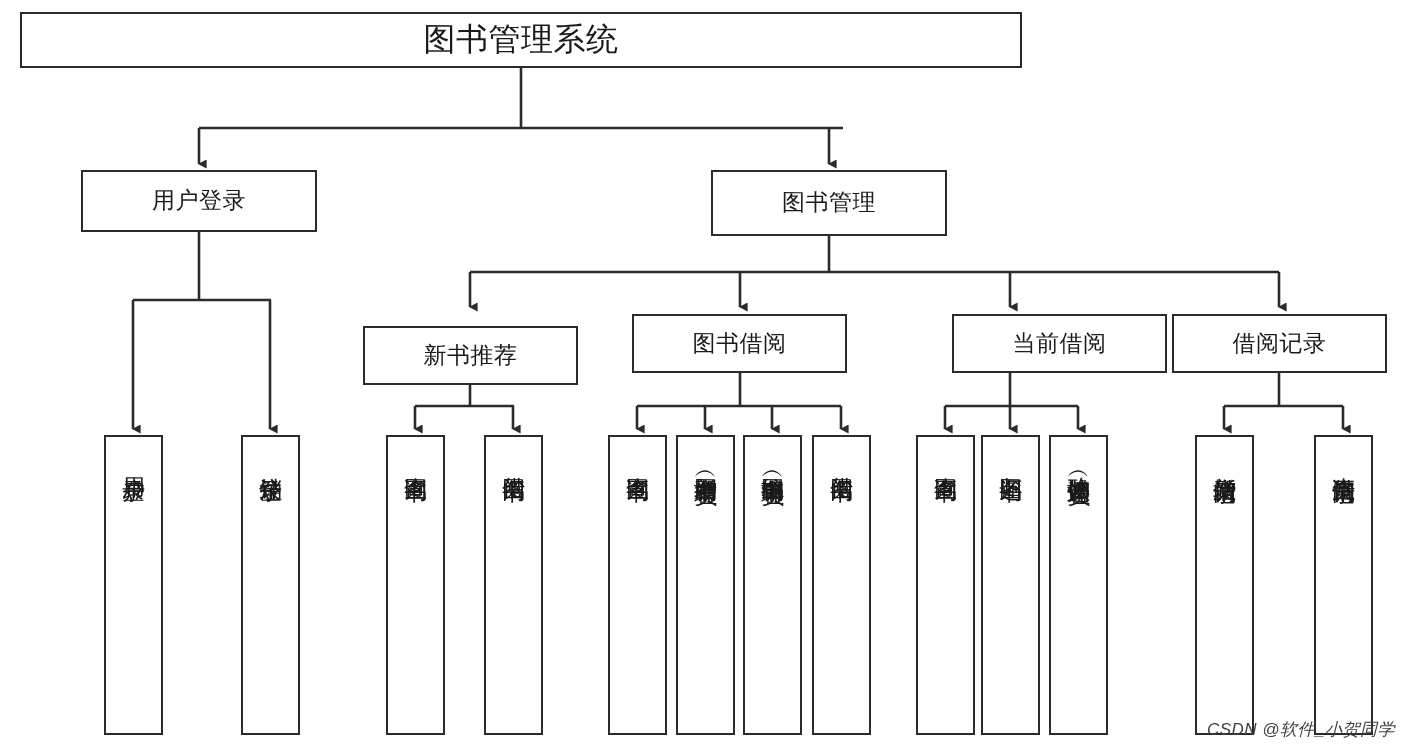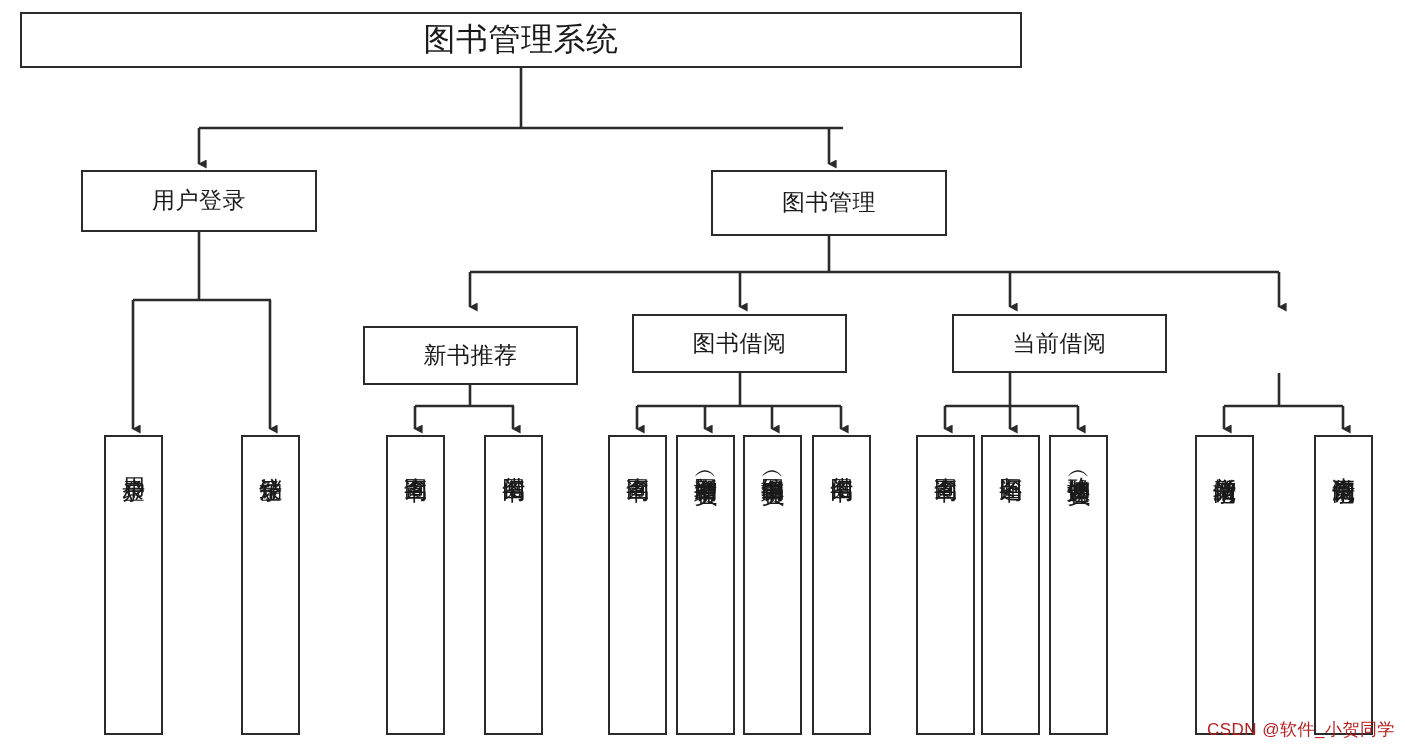--- a/index.html
+++ b/index.html
@@ -59,24 +59,25 @@
     font-size: 23px;
     line-height: 1.1;
     letter-spacing: 1px;
     white-space: nowrap;
   }
   #watermark {
     position: absolute;
     right: 10px;
     bottom: 6px;
     font-size: 17px;
-    color: #b91c1c;
+    color: #404040;
     letter-spacing: 0.5px;
     z-index: 5;
     white-space: nowrap;
+    font-style: italic;
   }
 </style>
 </head>
 <body>
 
 <div id="canvas">
 
   <svg id="wires" viewBox="0 0 1405 747">
     <defs>
       <marker id="arrow" markerWidth="10" markerHeight="10" refX="4.5" refY="7.6" orient="auto" markerUnits="userSpaceOnUse">
@@ -144,20 +145,23 @@
   </div>
 
   <div class="node h-node" style="left:632px; top:314px; width:215px; height:59px;align-items:center;">
     <span class="node-label">图书借阅</span>
   </div>
 
   <div class="node h-node" style="left:952px; top:314px; width:215px; height:59px;">
     <span class="node-label">当前借阅</span>
   </div>
 
+  <div class="node h-node" style="left:1172px; top:314px; width:215px; height:59px;">
+    <span class="node-label">借阅记录</span>
+  </div>
 
   <div class="node v-node" style="left:104px; top:435px; width:59px; height:300px;">
     <span class="node-label">用户登录</span>
   </div>
 
   <div class="node v-node" style="left:241px; top:435px; width:59px; height:300px;">
     <span class="node-label">注销登录</span>
   </div>
 
   <div class="node v-node" style="left:386px; top:435px; width:59px; height:300px;">

